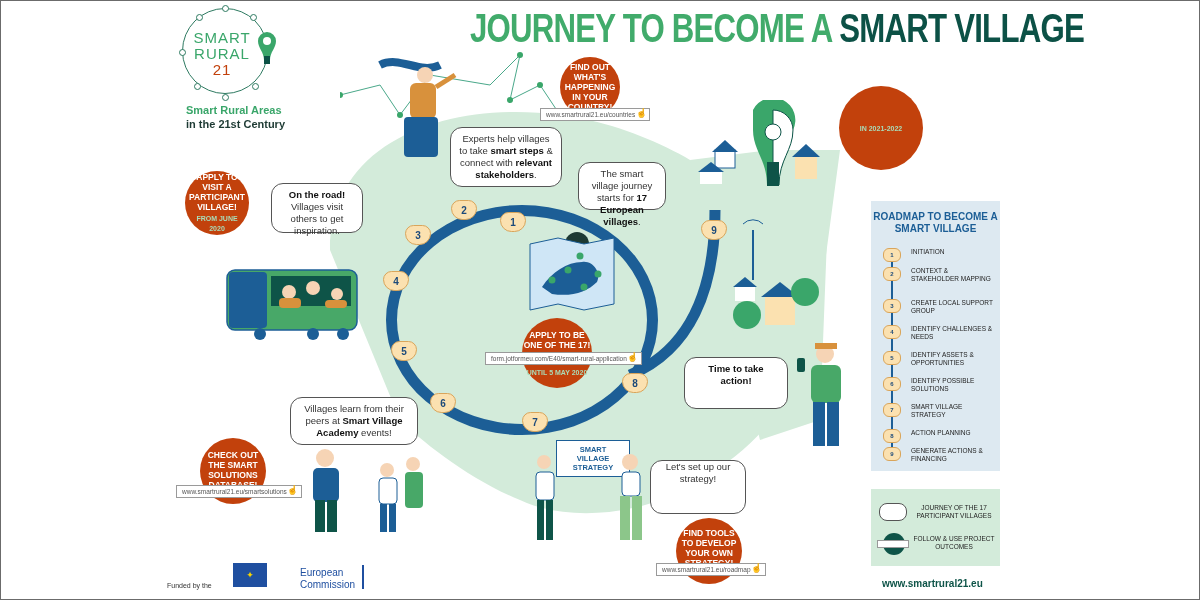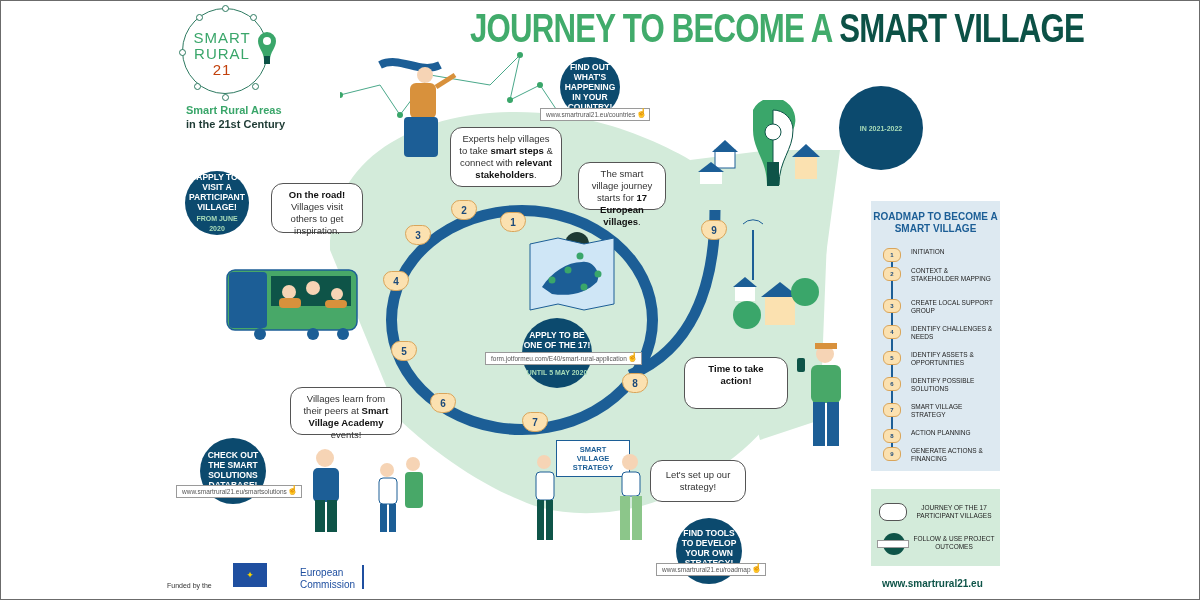--- a/index.html
+++ b/index.html
@@ -7,21 +7,21 @@
   .frame { position:absolute; left:0; top:0; width:1198px; height:598px; border:1px solid #6b6b6b; }
   .abs { position:absolute; }
   .title { left:470px; top:6px; font-family:"Liberation Sans", sans-serif; font-weight:bold; font-size:40px; letter-spacing:-1px; transform:scaleX(0.78); transform-origin:left top; white-space:nowrap; color:#41ab6b; line-height:44px; }
   .title .dark { color:#0c5146; }
   .logo-ring { left:182px; top:8px; width:84px; height:84px; border:1.5px solid #2e7a61; border-radius:50%; }
   .logo-dot { width:5px; height:5px; border:1.3px solid #2e7a61; background:#fff; border-radius:50%; }
   .logo-text { color:#3aa66a; font-size:15px; line-height:16px; text-align:center; letter-spacing:1px; }
   .logo-num { color:#c2410c; font-size:15px; }
   .tag1 { color:#3aa66a; font-weight:bold; font-size:11px; }
   .tag2 { color:#1d3a33; font-weight:bold; font-size:11px; }
-  .circle { border-radius:50%; background:#0c4a6e; color:#fff; text-align:center; display:flex; flex-direction:column; align-items:center; justify-content:center; font-weight:bold; font-size:8.5px; line-height:10px; }
+  .circle { border-radius:50%; background:#c2410c; color:#fff; text-align:center; display:flex; flex-direction:column; align-items:center; justify-content:center; font-weight:bold; font-size:8.5px; line-height:10px; }
   .circle .sub { color:#a9dcb8; font-size:7px; margin-top:2px; }
   .urlbox { background:#fff; border:1px solid #9a9a9a; font-size:6.5px; color:#555; padding:2px 14px 2px 5px; white-space:nowrap; position:absolute; }
   .urlbox .hand { position:absolute; right:2px; top:-1px; font-size:9px; color:#222; }
   .bubble { background:#fff; border:1.3px solid #555; border-radius:12px; color:#333; font-size:9.5px; line-height:12px; text-align:center; padding:5px 8px; box-sizing:border-box; }
   .bubble b { color:#111; }
   .track { border:11px solid #1c5e96; border-radius:50%; box-sizing:border-box; }
   .step { width:26px; height:20px; background:#fbe1b0; border:1.3px solid #d9a55b; border-radius:9px 9px 12px 12px; color:#1c4a7a; font-weight:bold; font-size:10px; display:flex; align-items:center; justify-content:center; box-sizing:border-box; }
   .roadmap { left:871px; top:201px; width:129px; height:270px; background:#dde9f1; }
   .rm-title { color:#1c5e96; font-weight:bold; font-size:10px; text-align:center; line-height:12px; margin-top:10px; }
   .rm-item { position:absolute; left:12px; display:flex; align-items:flex-start; }
@@ -190,21 +190,21 @@
 
 <svg class="abs" style="left:795px;top:340px" width="60" height="110">
   <circle cx="30" cy="14" r="9" fill="#f6d4b5"></circle>
     <rect x="20" y="3" width="22" height="6" fill="#d8913c"></rect>
   <rect x="16" y="25" width="30" height="38" rx="6" fill="#48a868"></rect>
   <rect x="18" y="62" width="12" height="44" fill="#1c5e96"></rect>
     <rect x="32" y="62" width="12" height="44" fill="#1c5e96"></rect>
   <rect x="2" y="18" width="8" height="14" rx="2" fill="#0e5448"></rect>
 </svg>
 
-<div class="abs bubble" style="left:290px;top:387px;width:112px;height:48px">
+<div class="abs bubble" style="left:290px;top:397px;width:128px;height:48px">
   <span>Villages learn from their peers at </span><b>Smart Village Academy</b><span> events!</span>
 </div>
 
 <div class="abs circle" style="left:200px;top:438px;width:66px;height:66px;padding:0 4px;box-sizing:border-box;justify-content:flex-start;padding-top:12px">
   <div>CHECK OUT THE SMART SOLUTIONS DATABASE!</div>
 </div>
 <div class="urlbox" style="left:176px;top:485px">
   <span>www.smartrural21.eu/smartsolutions</span><span class="hand">☝</span>
 </div>
 
@@ -226,21 +226,21 @@
   <circle cx="14" cy="10" r="7" fill="#f6d4b5"></circle>
     <rect x="6" y="20" width="18" height="28" rx="4" fill="#fff" stroke="#1c5e96"></rect>
   <rect x="7" y="48" width="7" height="40" fill="#0e5448"></rect>
     <rect x="16" y="48" width="7" height="40" fill="#0e5448"></rect>
   <circle cx="100" cy="10" r="8" fill="#f6d4b5"></circle>
     <rect x="92" y="20" width="18" height="24" rx="4" fill="#fff" stroke="#1c5e96"></rect>
   <rect x="90" y="44" width="10" height="44" fill="#8cc68a"></rect>
     <rect x="102" y="44" width="10" height="44" fill="#8cc68a"></rect>
 </svg>
 
-<div class="abs bubble" style="left:650px;top:460px;width:96px;height:42px;padding-top:8px">Let's set up our strategy!</div>
+<div class="abs bubble" style="left:650px;top:460px;width:96px;height:54px;padding-top:0">Let's set up our strategy!</div>
 
 <div class="abs circle" style="left:676px;top:518px;width:66px;height:66px;padding:0 4px;box-sizing:border-box;justify-content:flex-start;padding-top:10px">
   <div>FIND TOOLS TO DEVELOP YOUR OWN STRATEGY!</div>
 </div>
 <div class="urlbox" style="left:656px;top:563px">
   <span>www.smartrural21.eu/roadmap</span><span class="hand">☝</span>
 </div>
 
 <div class="abs roadmap">
   <div class="rm-title">ROADMAP TO BECOME A SMART VILLAGE</div>

